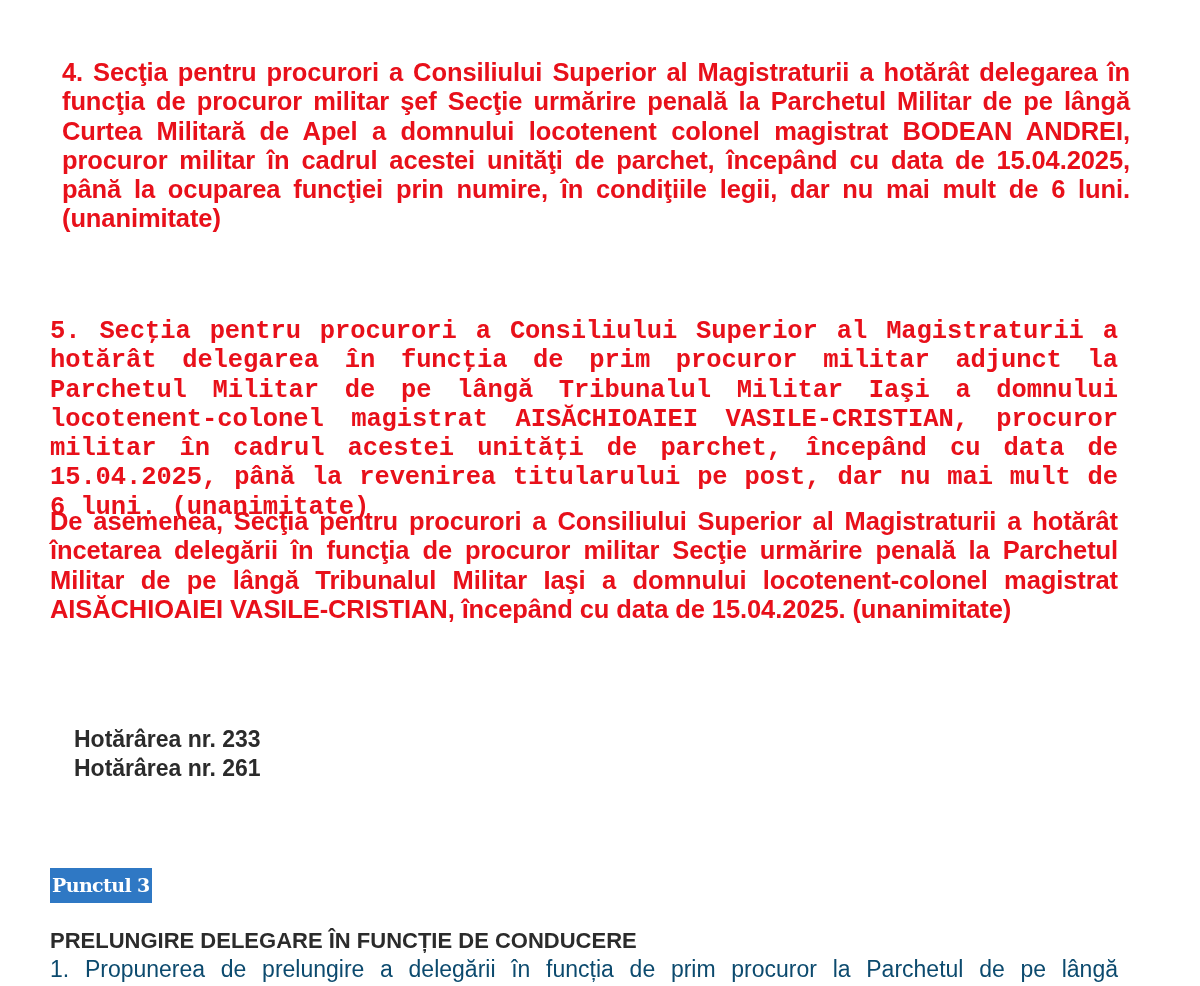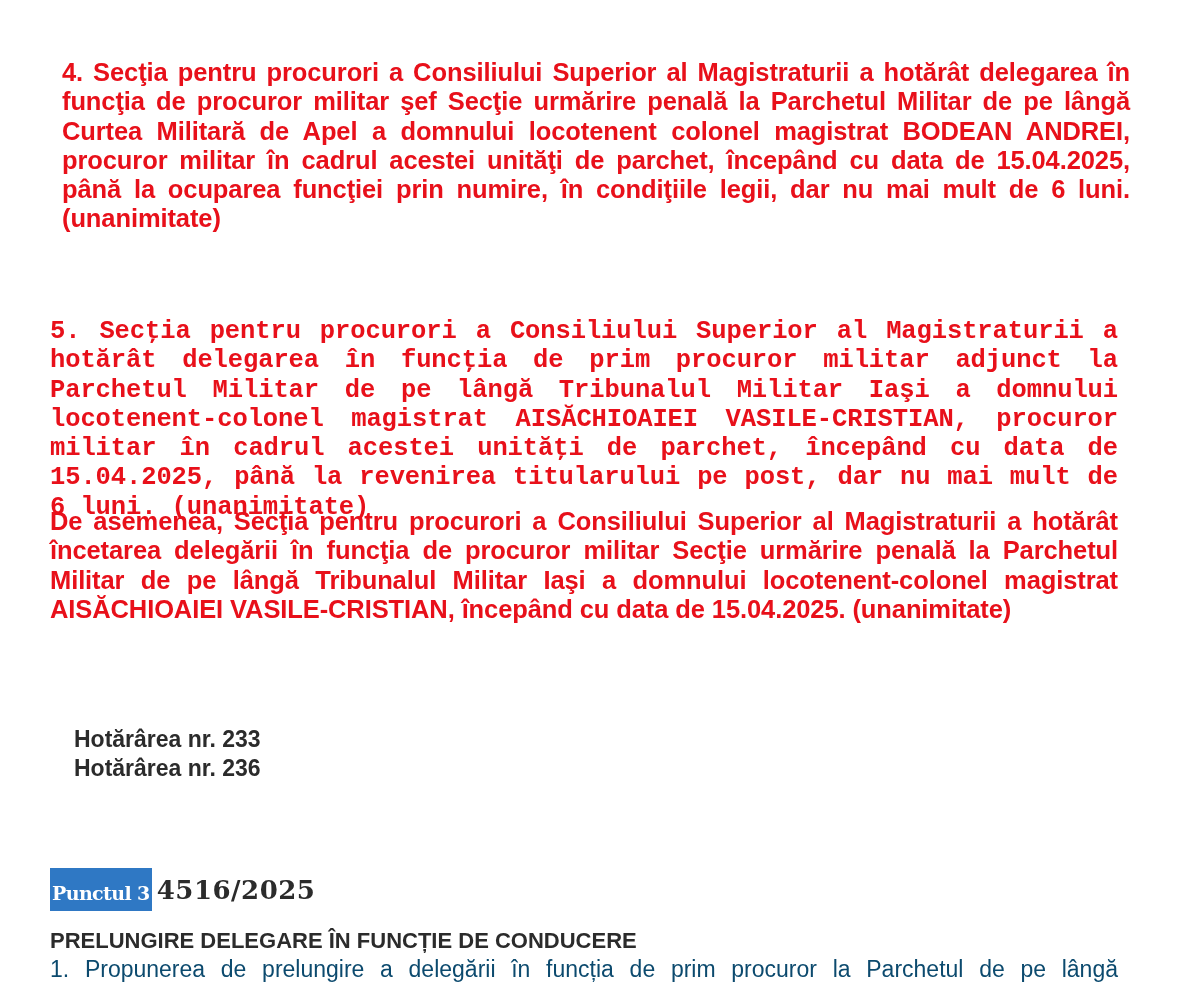--- a/index.html
+++ b/index.html
@@ -25,21 +25,21 @@
     line-height: 28.5px;
     color: #2b2b2b;
   }
   .punct { position: absolute; top: 868px; left: 0; display: flex; align-items: center; }
   .punct-badge {
     background: #2f78c4;
     color: #ffffff;
     font-family: "DejaVu Serif", serif;
     font-weight: bold;
     font-size: 19px;
-    padding: 10px 2px 3px 2px;
+    padding: 2px 2px 3px 2px;
     line-height: 30px;
     letter-spacing: -0.6px;
   }
   .punct-num {
     font-family: "DejaVu Serif", serif;
     font-weight: bold;
     font-size: 26px;
     color: #2b2b2b;
     margin-left: 5px;
     letter-spacing: 0.5px;
@@ -71,25 +71,24 @@
 <div class="page">
 
   <p id="p4" class="red">4. Secţia pentru procurori a Consiliului Superior al Magistraturii a hotărât delegarea în funcţia de procuror militar şef Secţie urmărire penală la Parchetul Militar de pe lângă Curtea Militară de Apel a domnului locotenent colonel magistrat BODEAN ANDREI, procuror militar în cadrul acestei unităţi de parchet, începând cu data de 15.04.2025, până la ocuparea funcţiei prin numire, în condiţiile legii, dar nu mai mult de 6 luni.  (unanimitate)</p>
 
   <p id="p5" class="red">5. Secţia pentru procurori a Consiliului Superior al Magistraturii a hotărât delegarea în funcţia de prim procuror militar adjunct la Parchetul Militar de pe lângă Tribunalul Militar Iaşi a domnului locotenent-colonel magistrat AISĂCHIOAIEI VASILE-CRISTIAN, procuror militar în cadrul acestei unităţi de parchet, începând cu data de 15.04.2025, până la revenirea titularului pe post, dar nu mai mult de 6 luni.  (unanimitate)</p>
 
   <p id="p6" class="red">De asemenea,  Secţia pentru procurori a Consiliului Superior al Magistraturii a hotărât încetarea delegării în funcţia de procuror militar Secţie urmărire penală la Parchetul Militar de pe lângă Tribunalul Militar Iaşi a domnului locotenent-colonel magistrat AISĂCHIOAIEI VASILE-CRISTIAN, începând cu data de 15.04.2025.  (unanimitate)</p>
 
   <ul class="list">
     <li>Hotărârea nr. 233</li>
-    <li>Hotărârea nr. 236</li>
+    <li>Hotărârea nr. 261</li>
   </ul>
 
   <div class="punct">
     <span class="punct-badge">Punctul 3</span>
-    <span class="punct-num">4516/2025</span>
   </div>
 
   <p class="heading">PRELUNGIRE DELEGARE ÎN FUNCȚIE DE CONDUCERE</p>
 
   <p class="body-line">1. Propunerea de prelungire a delegării în funcția de prim procuror la Parchetul de pe lângă</p>
 
 </div>
 
 </body></html>

